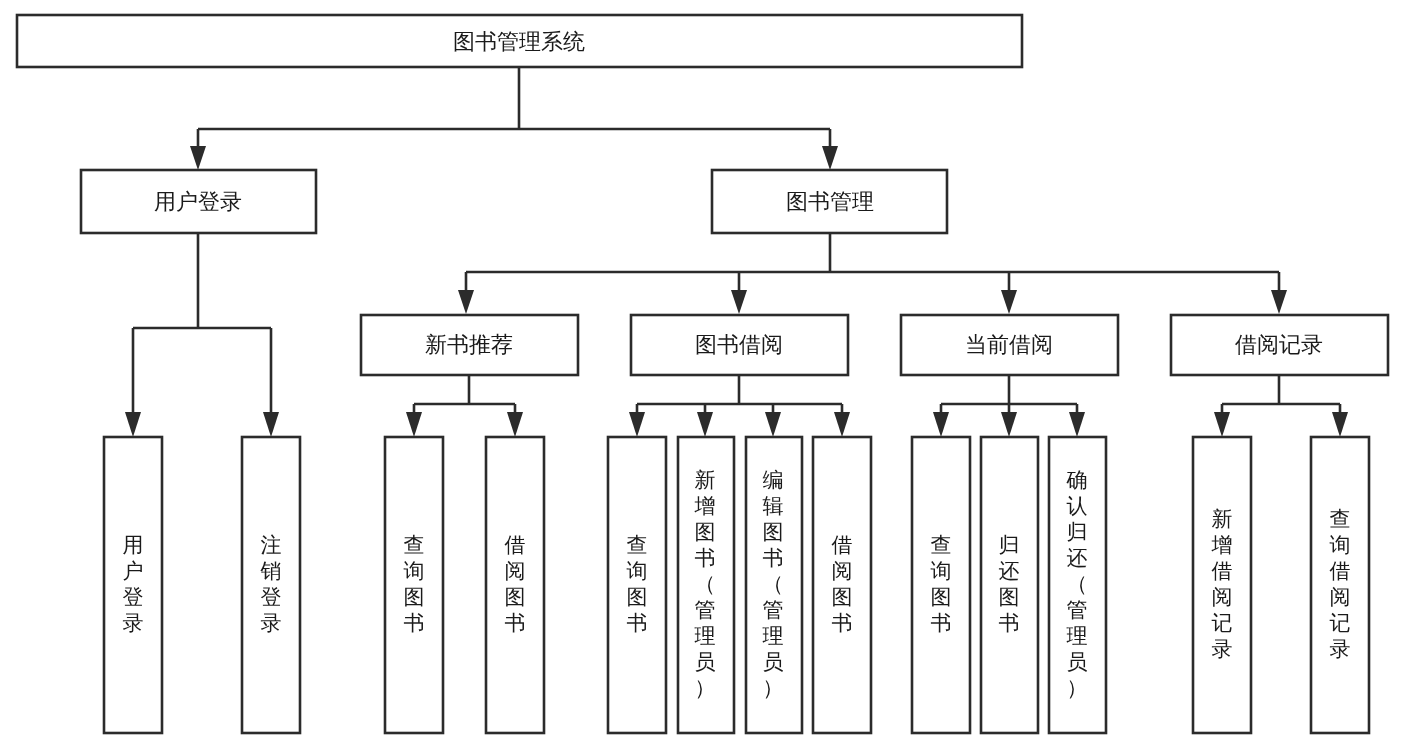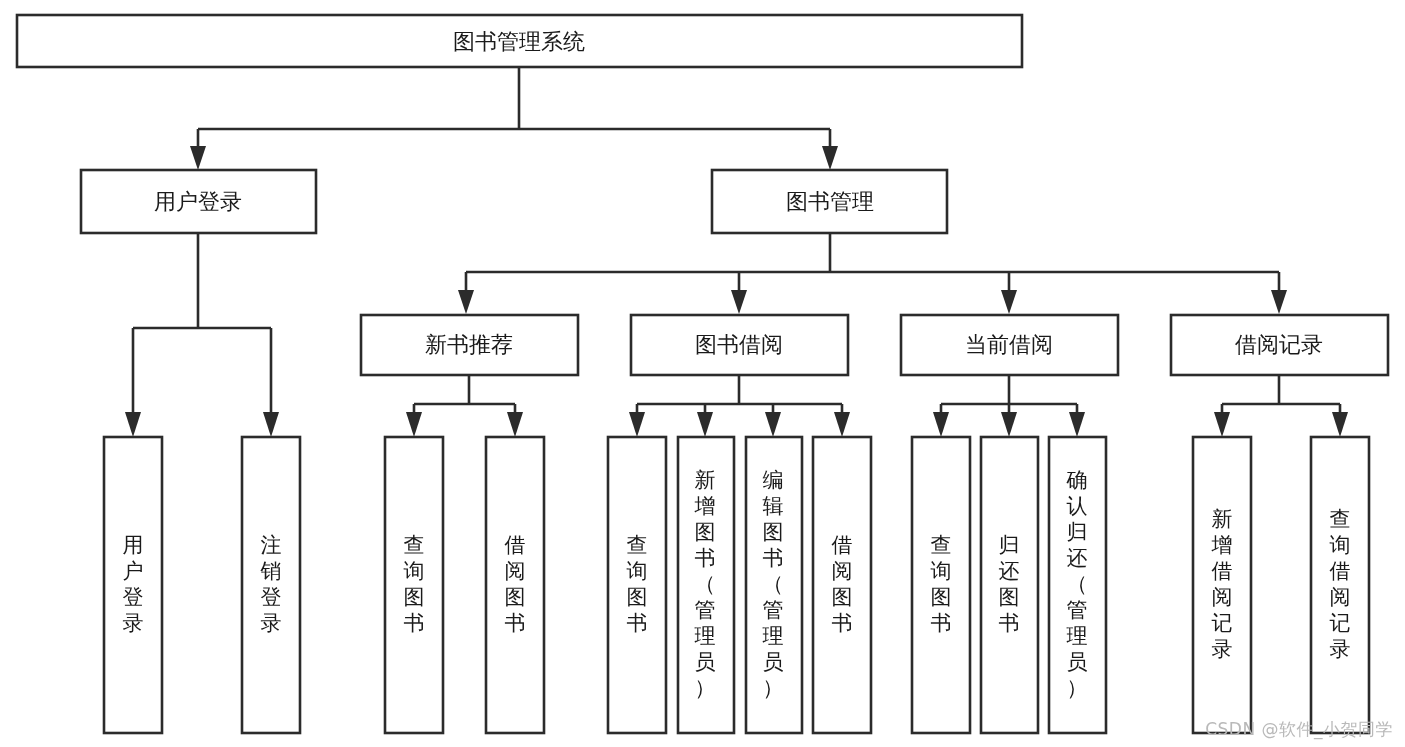--- a/index.html
+++ b/index.html
@@ -240,15 +240,14 @@
       <rect class="node-box" x="1193" y="437" width="58" height="296"></rect>
       <text class="node-label-v vtext" x="1222" y="585"><tspan x="1222" y="520" dominant-baseline="middle">新</tspan><tspan x="1222" y="546" dominant-baseline="middle">增</tspan><tspan x="1222" y="572" dominant-baseline="middle">借</tspan><tspan x="1222" y="598" dominant-baseline="middle">阅</tspan><tspan x="1222" y="624" dominant-baseline="middle">记</tspan><tspan x="1222" y="650" dominant-baseline="middle">录</tspan></text>
     </g>
     <g>
       <rect class="node-box" x="1311" y="437" width="58" height="296"></rect>
       <text class="node-label-v vtext" x="1340" y="585"><tspan x="1340" y="520" dominant-baseline="middle">查</tspan><tspan x="1340" y="546" dominant-baseline="middle">询</tspan><tspan x="1340" y="572" dominant-baseline="middle">借</tspan><tspan x="1340" y="598" dominant-baseline="middle">阅</tspan><tspan x="1340" y="624" dominant-baseline="middle">记</tspan><tspan x="1340" y="650" dominant-baseline="middle">录</tspan></text>
     </g>
 
   </svg>
 
-  <div class="watermark">CSDN @软件_小贺同学</div>
 
 </div>
 
 </body></html>

